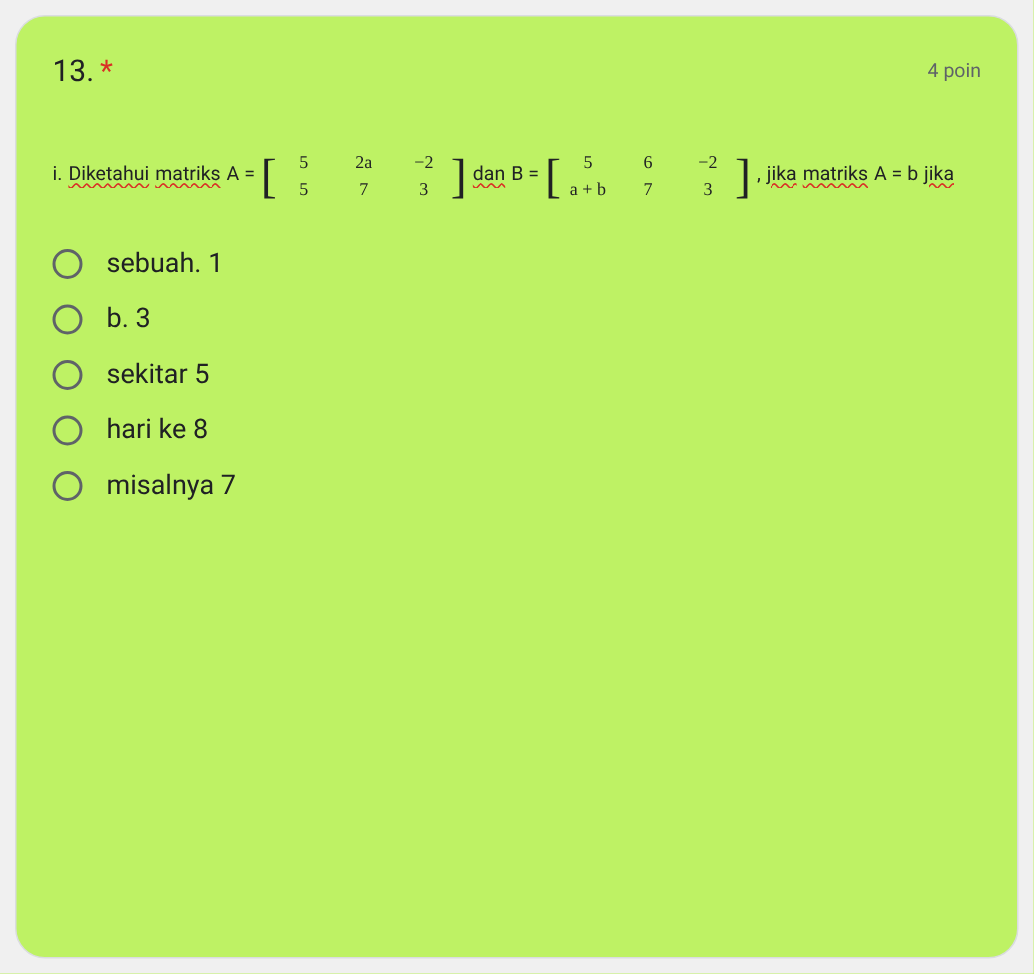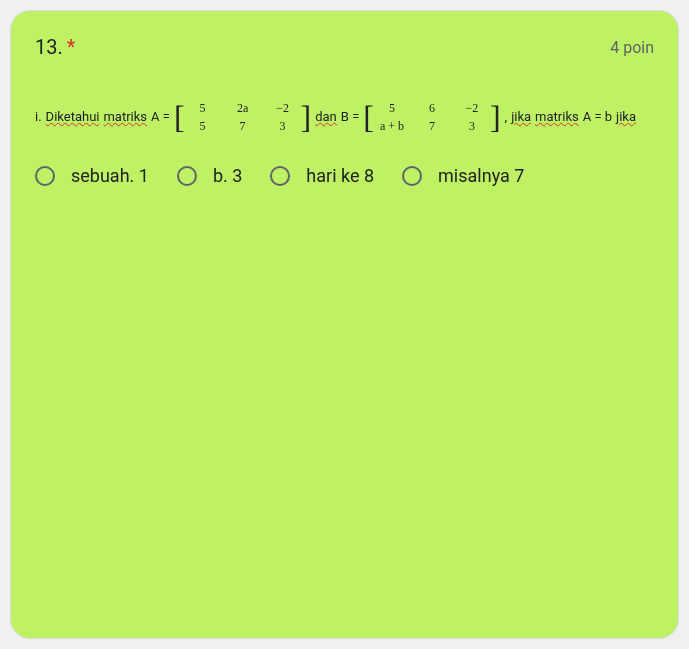--- a/index.html
+++ b/index.html
@@ -28,21 +28,21 @@
     }
     .question-number {
       font-size: 20px;
       color: #202124;
       font-weight: 400;
     }
     .required {
       color: #d93025;
     }
     .points {
-      font-size: 16px;
+      font-size: 13px;
       color: #5f6368;
     }
     .question-content {
       font-size: 13px;
       color: #202124;
       margin-bottom: 30px;
       line-height: 1.5;
     }
     .wavy {
       text-decoration: underline;
@@ -75,24 +75,23 @@
       display: flex;
       gap: 12px;
       justify-content: center;
     }
     .matrix-inner-row span {
       min-width: 28px;
       text-align: center;
     }
     .options {
       display: flex;
-      flex-direction: row;
-      gap: 28px;
+      flex-direction: column;
+      gap: 16px;
       margin-top: 20px;
-      align-items: flex-end;
     }
     .option {
       display: flex;
       align-items: center;
       gap: 16px;
       cursor: pointer;
     }
     .radio-circle {
       width: 20px;
       height: 20px;
@@ -172,20 +171,24 @@
     <div class="option">
       <div class="radio-circle"></div>
       <span class="option-label">sebuah. 1</span>
     </div>
     <div class="option">
       <div class="radio-circle"></div>
       <span class="option-label">b. 3</span>
     </div>
     <div class="option">
       <div class="radio-circle"></div>
+      <span class="option-label">sekitar 5</span>
+    </div>
+    <div class="option">
+      <div class="radio-circle"></div>
       <span class="option-label">hari ke 8</span>
     </div>
     <div class="option">
       <div class="radio-circle"></div>
       <span class="option-label">misalnya 7</span>
     </div>
   </div>
 </div>
 
 </body></html>

